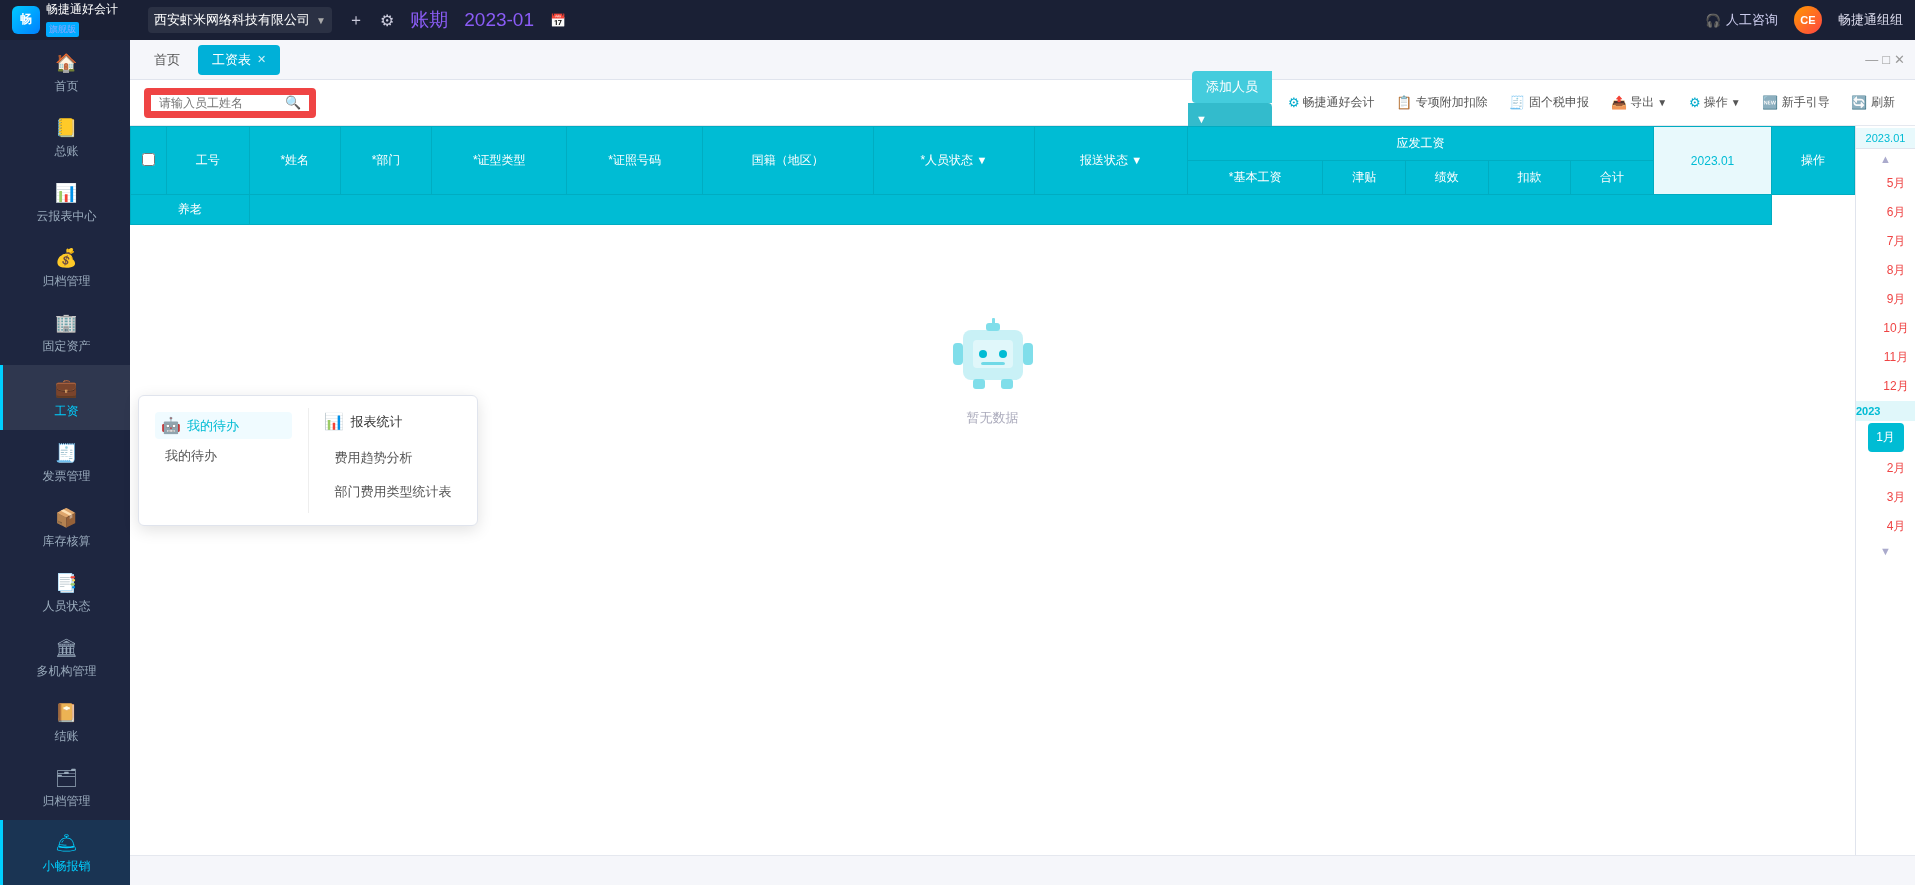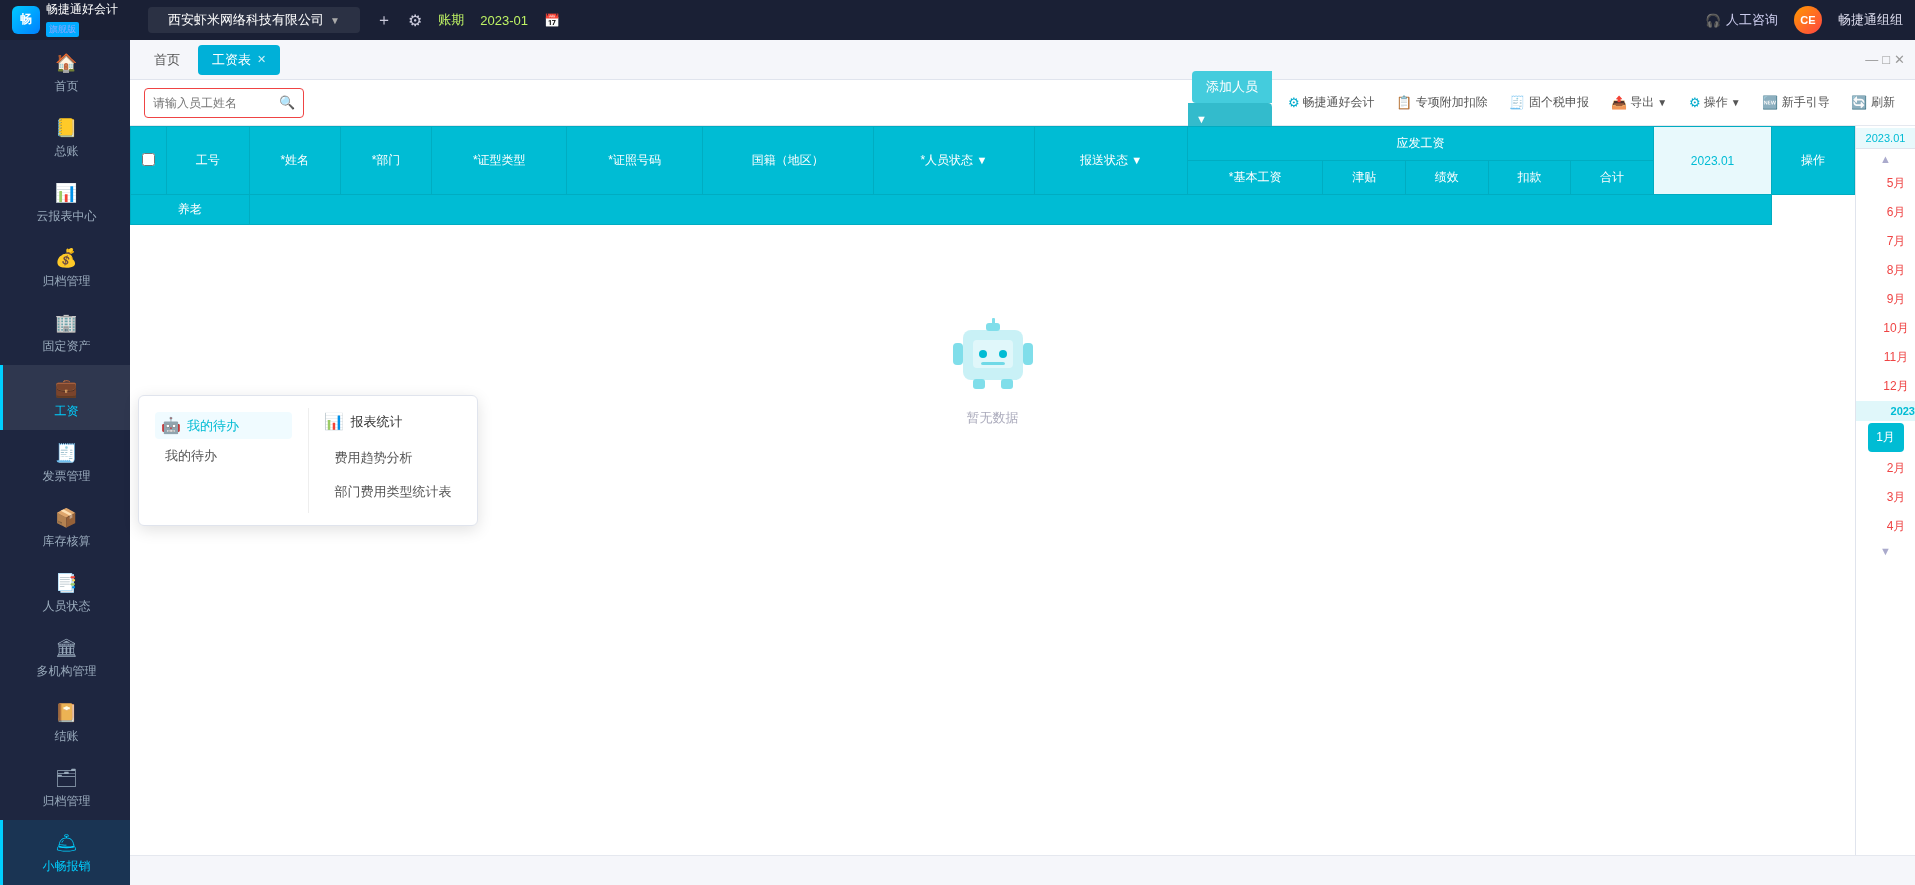--- a/index.html
+++ b/index.html
@@ -28,27 +28,27 @@
       border-radius: 6px;
       display: flex; align-items: center; justify-content: center;
       color: white; font-size: 12px; font-weight: bold;
     }
     .logo-text { color: white; font-size: 12px; line-height: 1.2; font-family: Liberation Mono, monospace; }
     .logo-sub { color: #8af; font-size: 9px; background: #00aaff; padding: 1px 3px; border-radius: 2px; margin-top: 1px; display: inline-block;}
 
     .company-selector {
       display: flex; align-items: center; gap: 6px;
       color: white; font-size: 13px; cursor: pointer;
-      background: rgba(255,255,255,0.08); padding: 4px 20px; border-radius: 4px;
+      background: rgba(255,255,255,0.08); padding: 4px 6px; border-radius: 4px;
     }
     .company-selector .chevron { color: #aaa; font-size: 10px; }
     .header-action-btn {
       display: flex; align-items: center; gap: 4px; cursor: pointer; color: #ccd;
     }
-    .period-label { color: #bef264; font-size: 13px; }
+    .period-label { color: #8b5cf6; font-size: 19px; }
 
     .header-right {
       margin-left: auto;
       display: flex; align-items: center; gap: 16px;
     }
     .service-btn {
       display: flex; align-items: center; gap: 4px;
       color: #cce; font-size: 13px; cursor: pointer;
     }
     .user-avatar {
@@ -105,21 +105,21 @@
     .tab-close { font-size: 11px; color: rgba(255,255,255,0.8); cursor: pointer; }
 
     
     .toolbar {
       height: 46px; background: white;
       display: flex; align-items: center; padding: 0 14px; gap: 10px;
       border-bottom: 1px solid #e5e8ef; flex-shrink: 0;
     }
     .search-box {
       display: flex; align-items: center;
-      border: 1px solid #ef4444; border-radius: 4px;
+      border: 7px solid #ef4444; border-radius: 4px;
       padding: 0 8px; height: 30px; gap: 6px; min-width: 160px;
     }
     .search-box input {
       border: none; outline: none; font-size: 12px; color: #888; width: 120px;
     }
     .search-icon { color: #aaa; font-size: 13px; }
 
     .toolbar-spacer { flex: 1; }
 
     .add-btn {
@@ -461,21 +461,21 @@
         <div class="month-sidebar-header">2023.01</div>
         <div class="month-nav-btn">▲</div>
         <div class="month-item">5月</div>
         <div class="month-item">6月</div>
         <div class="month-item">7月</div>
         <div class="month-item">8月</div>
         <div class="month-item">9月</div>
         <div class="month-item">10月</div>
         <div class="month-item">11月</div>
         <div class="month-item">12月</div>
-        <div style="font-size:11px;color:#00bcd4;background:#e0f7fa;width:100%;text-align:right;padding:4px 0;font-weight:bold;">2023</div>
+        <div style="font-size:11px;color:#00bcd4;background:#e0f7fa;width:100%;text-align:left;padding:4px 0;font-weight:bold;">2023</div>
         <div class="month-item selected" style="background:#00bcd4;color:white;width:36px;margin:2px auto;border-radius:4px;">1月</div>
         <div class="month-item">2月</div>
         <div class="month-item">3月</div>
         <div class="month-item">4月</div>
         <div class="month-nav-btn">▼</div>
       </div>
     </div>
 
     <div class="content-footer"></div>
   </div>

